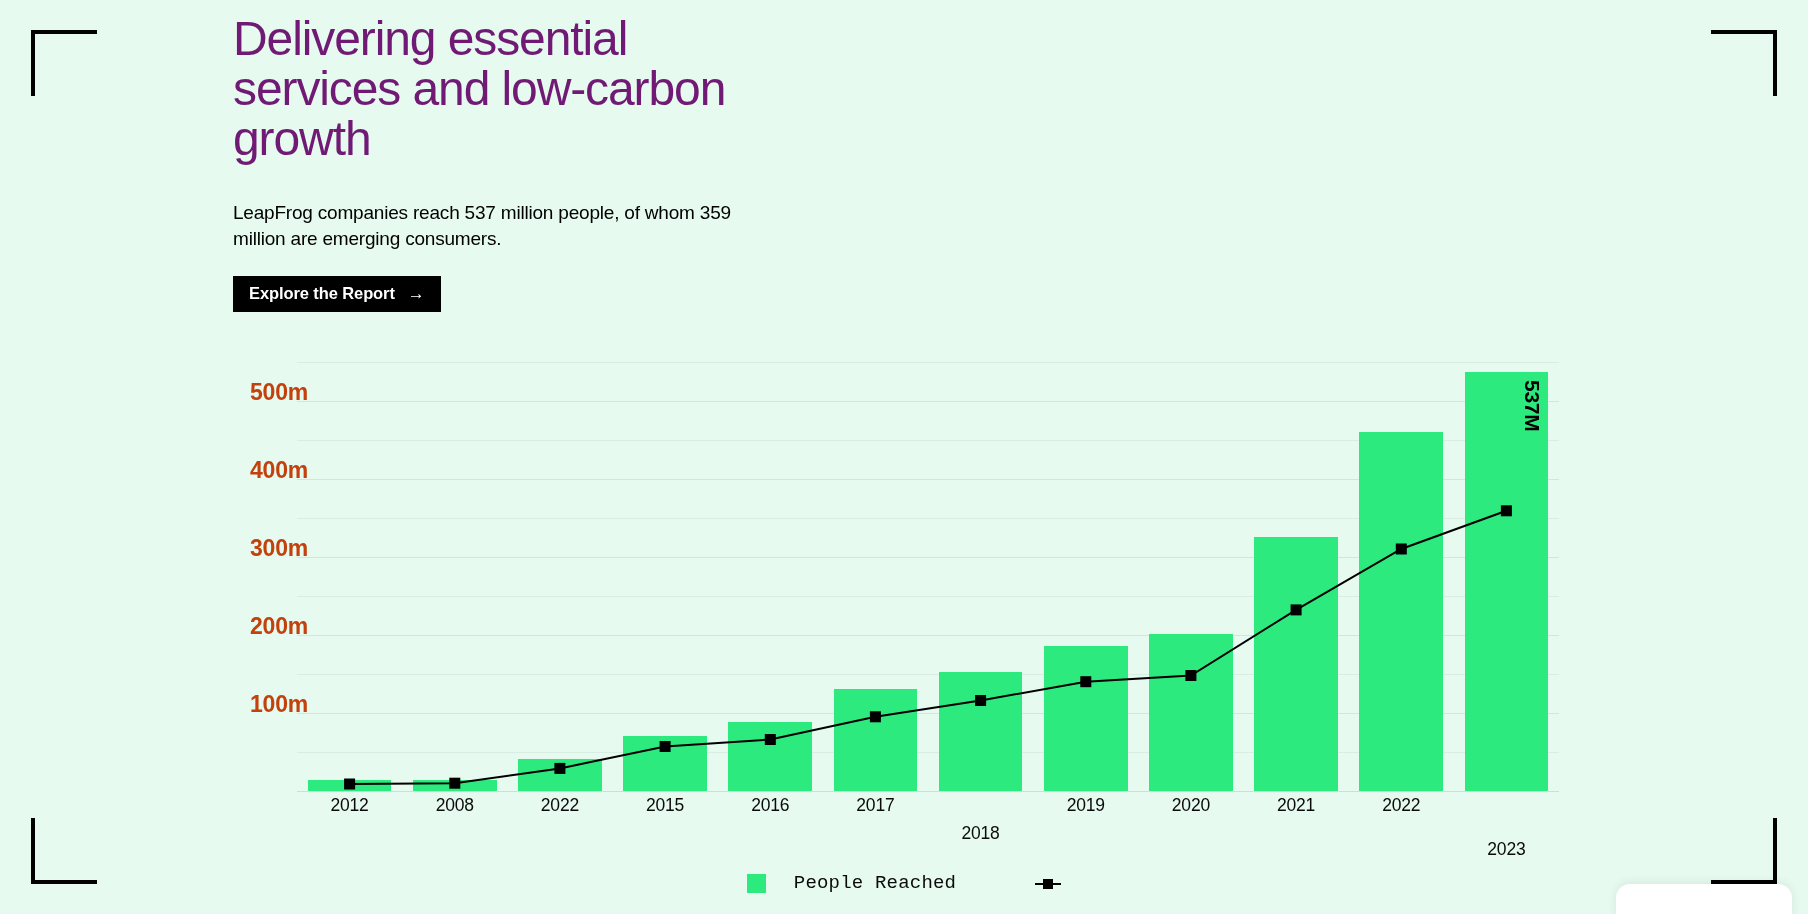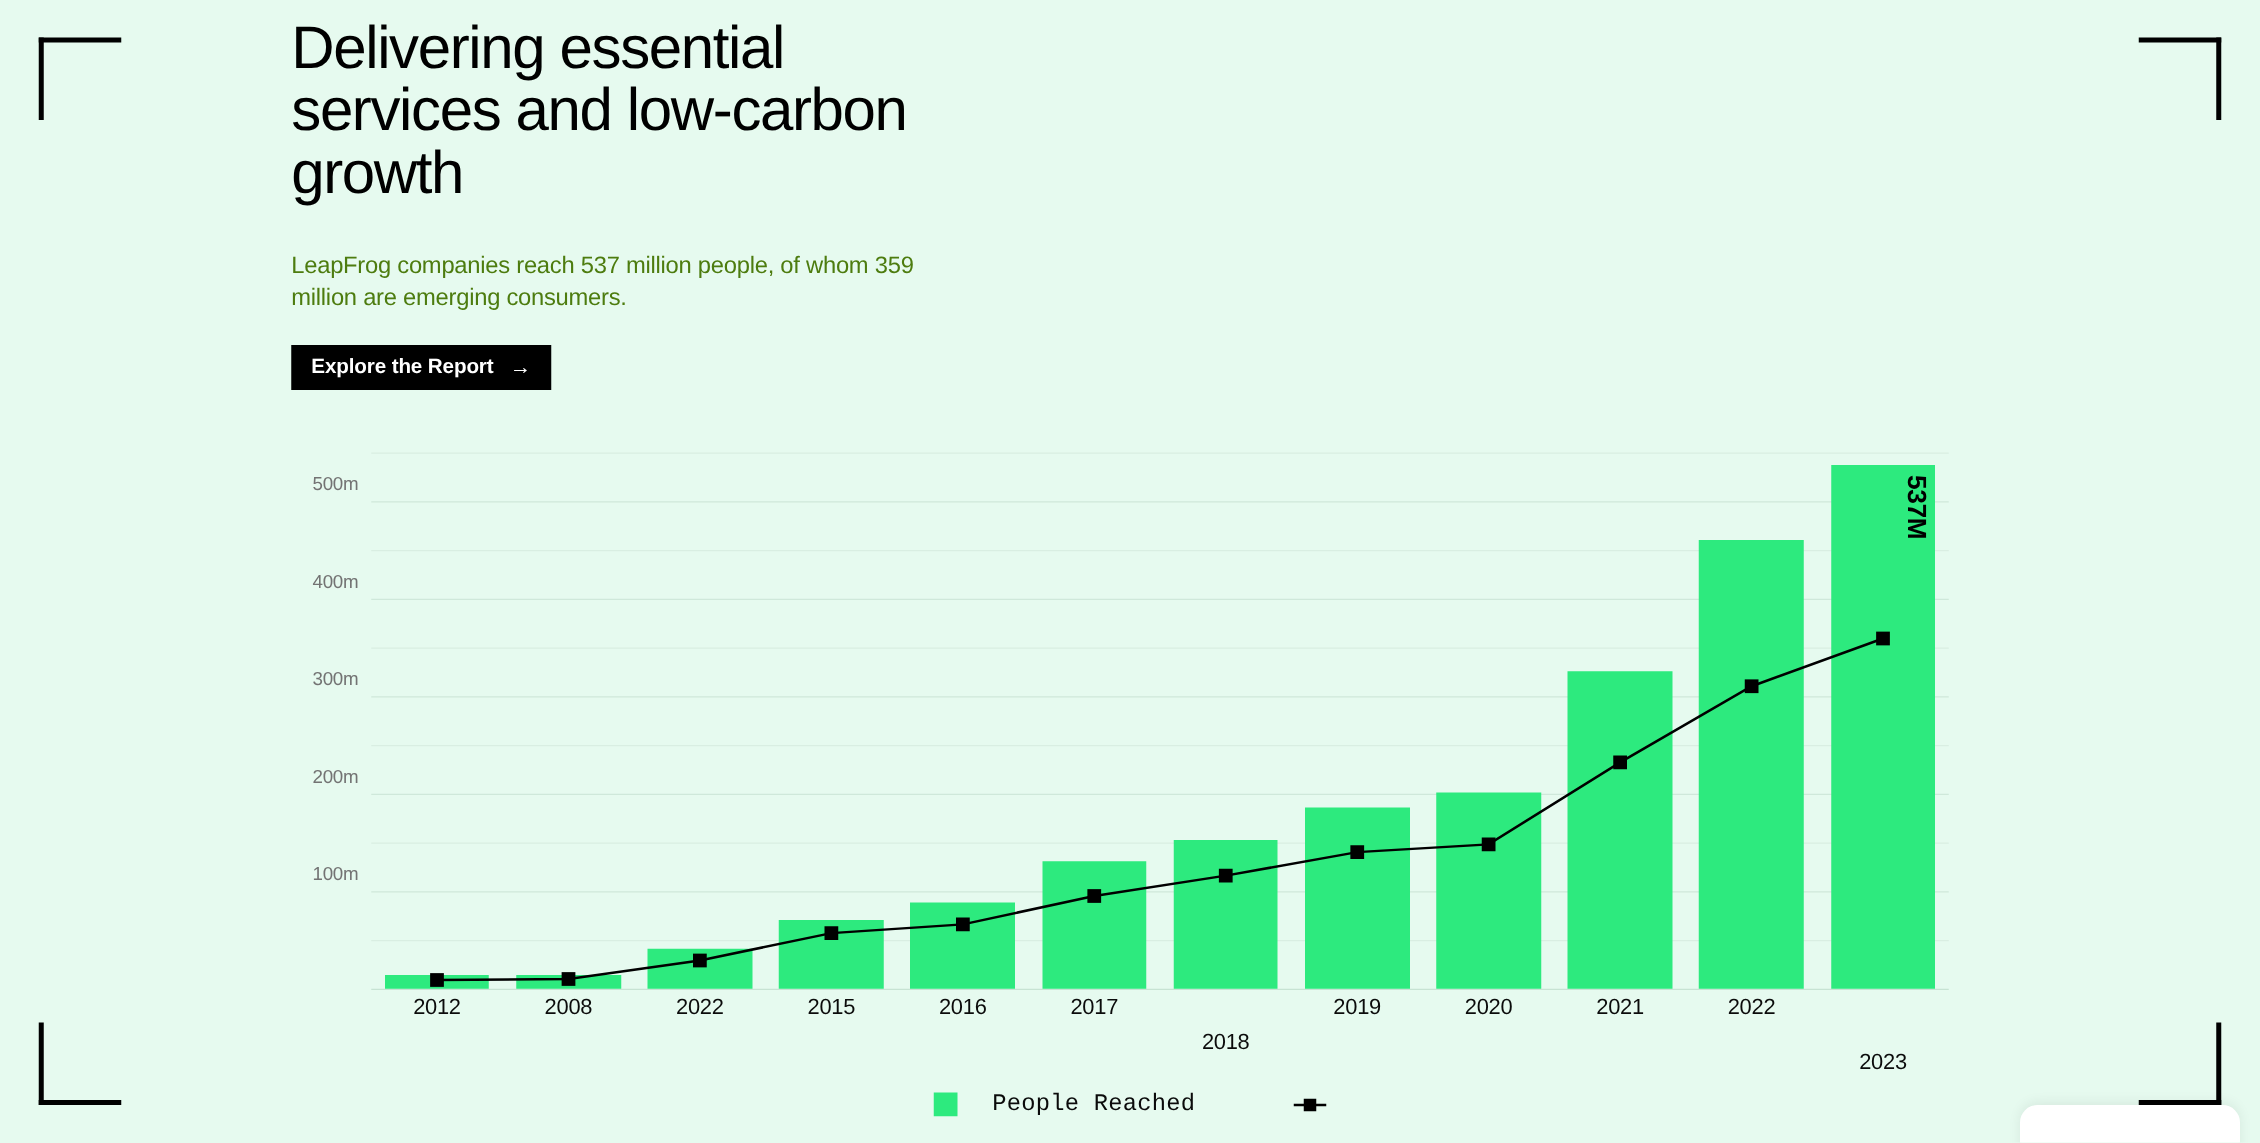--- a/index.html
+++ b/index.html
@@ -51,29 +51,29 @@
     position: absolute;
     left: 233px;
     top: 14px;
     width: 560px;
   }
   .hero-title {
     font-size: 48px;
     line-height: 50px;
     font-weight: 400;
     letter-spacing: -1.1px;
-    color: #000000;
+    color: #701a75;
     max-width: 540px;
   }
   .hero-sub {
     margin-top: 36px;
     font-size: 19px;
     line-height: 26px;
     letter-spacing: -0.2px;
-    color: #4d7c0f;
+    color: #000000;
     max-width: 525px;
   }
   .cta-button {
     display: inline-flex;
     align-items: center;
     gap: 13px;
     margin-top: 24px;
     background: #000;
     color: #fff;
     border: none;
@@ -119,25 +119,26 @@
     left: 0;
     width: 100%;
     height: 1px;
     background: #cfe8da;
   }
   .gridline.minor { background: #d9eee2; }
   .gridline.baseline { background: #c7e3d3; }
 
   .ylabel {
     position: absolute;
-    font-size: 15px;
+    font-size: 23px;
     letter-spacing: -0.2px;
-    color: #737373;
+    color: #c2410c;
     white-space: nowrap;
     text-align: left;
+    font-weight: bold;
   }
 
   .bars {
     position: absolute;
     left: 0; right: 0; bottom: 0;
     height: 441px;
   }
   .bar {
     position: absolute;
     bottom: 0;

